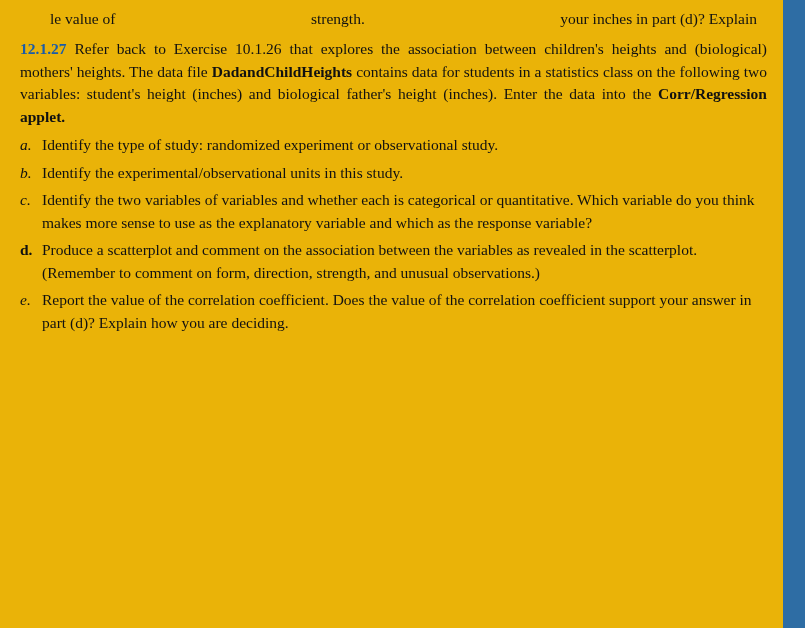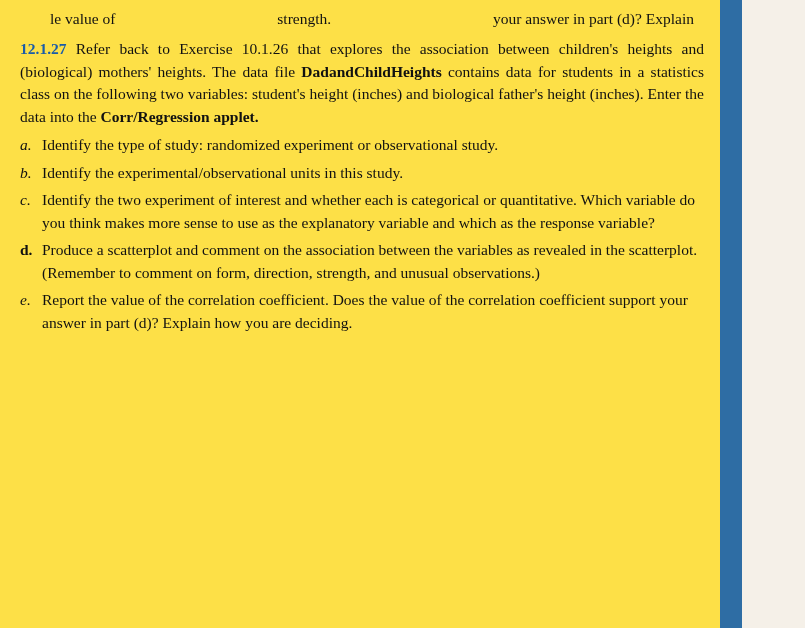--- a/index.html
+++ b/index.html
@@ -11,23 +11,23 @@
     body {
       width: 805px;
       height: 628px;
       background: #f5f0e8;
       font-family: 'Times New Roman', Times, serif;
       overflow: hidden;
       position: relative;
     }
 
     .page-container {
-      width: 742px;
+      width: 805px;
       height: 628px;
-      background: #fde047;
+      background: #eab308;
       position: relative;
       overflow: hidden;
     }
 
     .blue-bar {
       position: absolute;
       right: 0;
       top: 0;
       width: 22px;
       height: 628px;
@@ -92,21 +92,21 @@
 <body>
 
 <div class="page-container">
   <div class="blue-bar"></div>
 
   <div class="content-area">
 
     <div class="top-fragment">
       <span style="float:left; margin-left: -10px;">le value of</span>
       <span>strength.</span>
-      <span style="float:right; margin-right: 10px;">your answer in part (d)? Explain</span>
+      <span style="float:right; margin-right: 10px;">your inches in part (d)? Explain</span>
     </div>
 
     <div style="clear:both; margin-bottom: 4px;"></div>
 
     <div class="section-block">
       <p>
         <span class="exercise-number">12.1.27</span>
         <span> Refer back to Exercise 10.1.26 that explores the association between children's heights and (biological) mothers' heights. The data file </span><span class="bold-text">DadandChildHeights</span><span> contains data for students in a statistics class on the following two variables: student's height (inches) and biological father's height (inches). Enter the data into the </span><span class="bold-text">Corr/Regression</span><span class="bold-text"> applet.</span>
       </p>
     </div>
@@ -116,21 +116,21 @@
       <span class="sub-content">Identify the type of study: randomized experiment or observational study.</span>
     </div>
 
     <div class="sub-item">
       <span class="sub-label">b.</span>
       <span class="sub-content">Identify the experimental/observational units in this study.</span>
     </div>
 
     <div class="sub-item">
       <span class="sub-label">c.</span>
-      <span class="sub-content">Identify the two experiment of interest and whether each is categorical or quantitative. Which variable do you think makes more sense to use as the explanatory variable and which as the response variable?</span>
+      <span class="sub-content">Identify the two variables of variables and whether each is categorical or quantitative. Which variable do you think makes more sense to use as the explanatory variable and which as the response variable?</span>
     </div>
 
     <div class="sub-item">
       <span class="sub-label-bold">d.</span>
       <span class="sub-content">Produce a scatterplot and comment on the association between the variables as revealed in the scatterplot. (Remember to comment on form, direction, strength, and unusual observations.)</span>
     </div>
 
     <div class="sub-item">
       <span class="sub-label">e.</span>
       <span class="sub-content">Report the value of the correlation coefficient. Does the value of the correlation coefficient support your answer in part (d)? Explain how you are deciding.</span>

